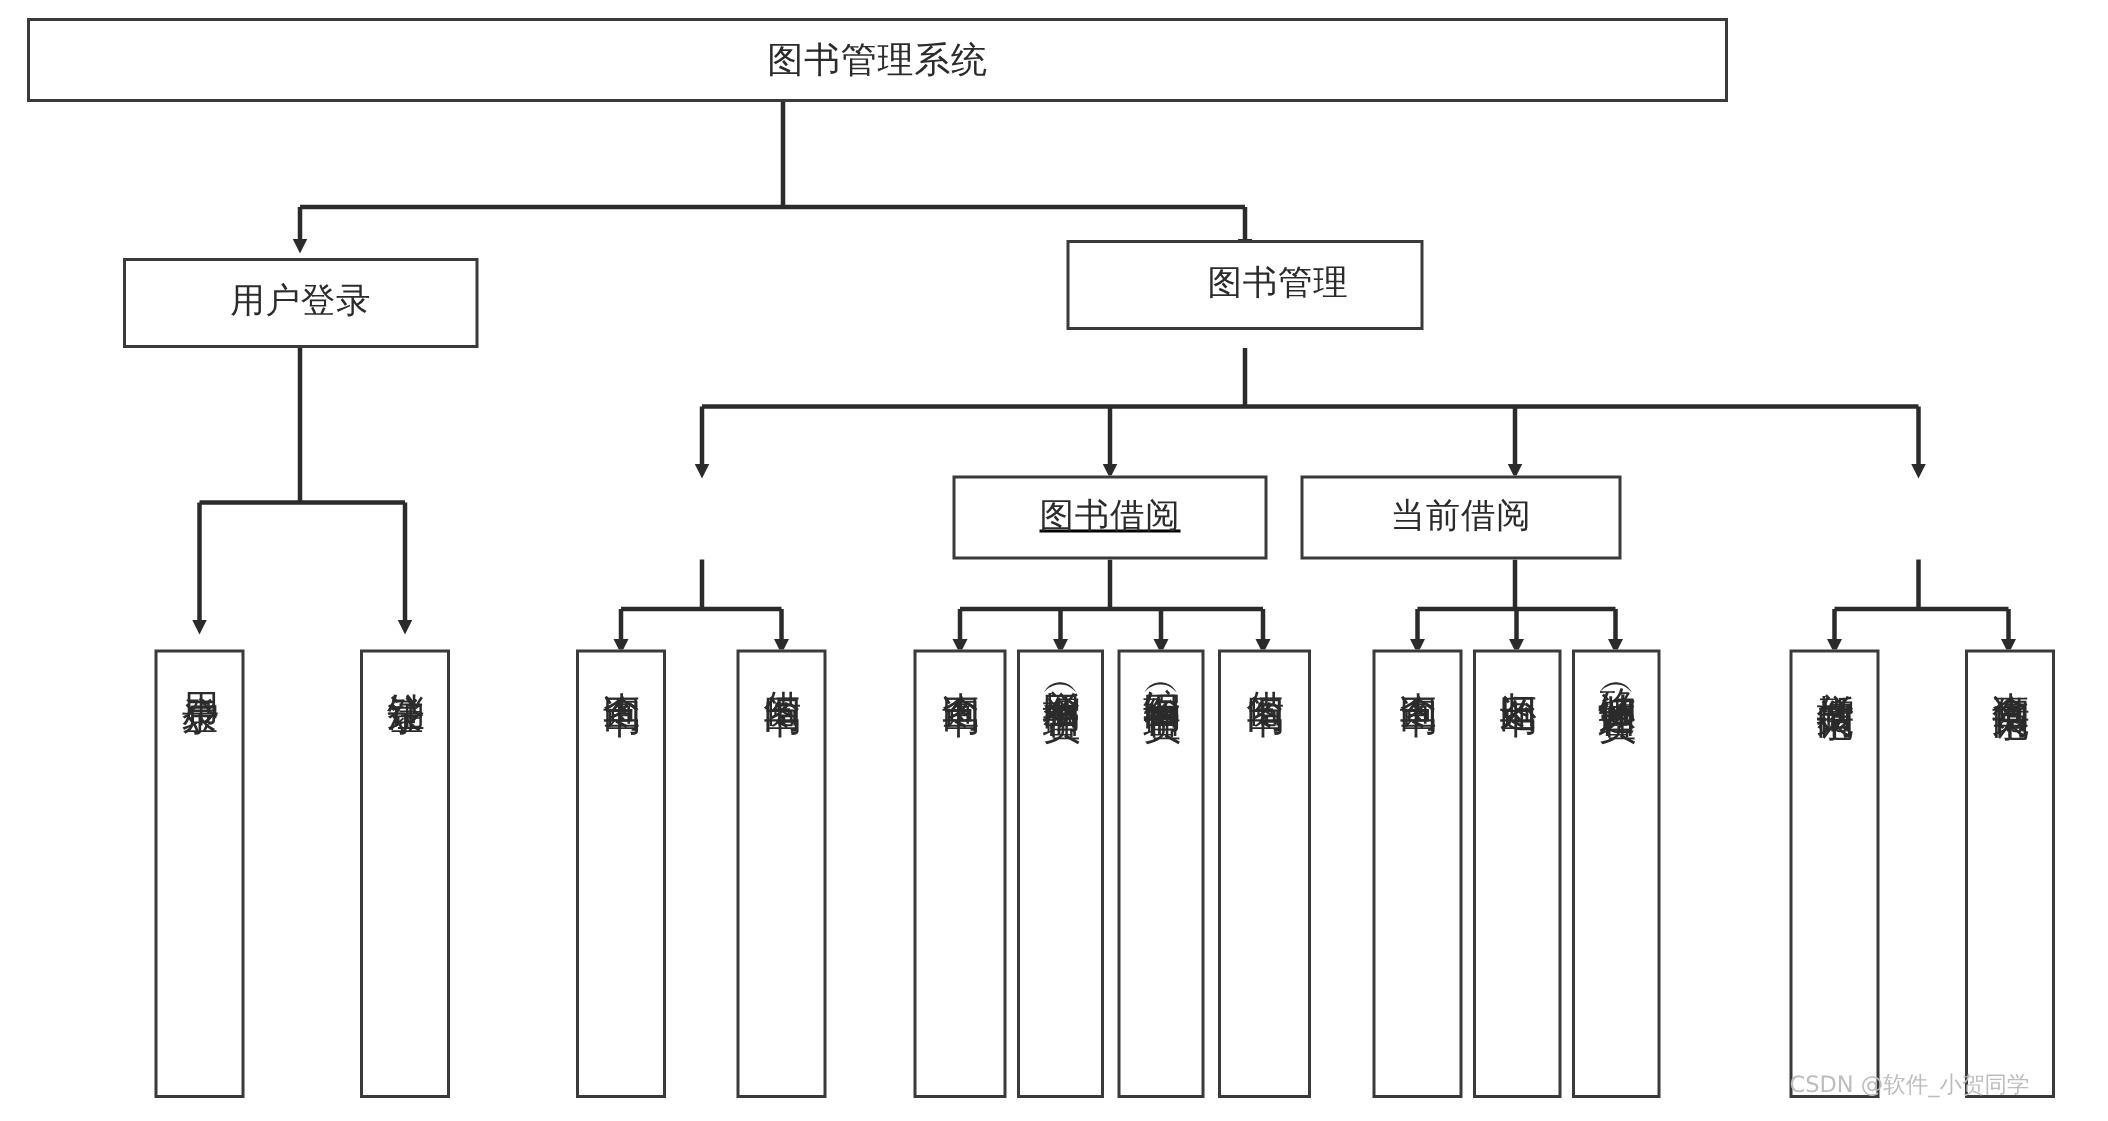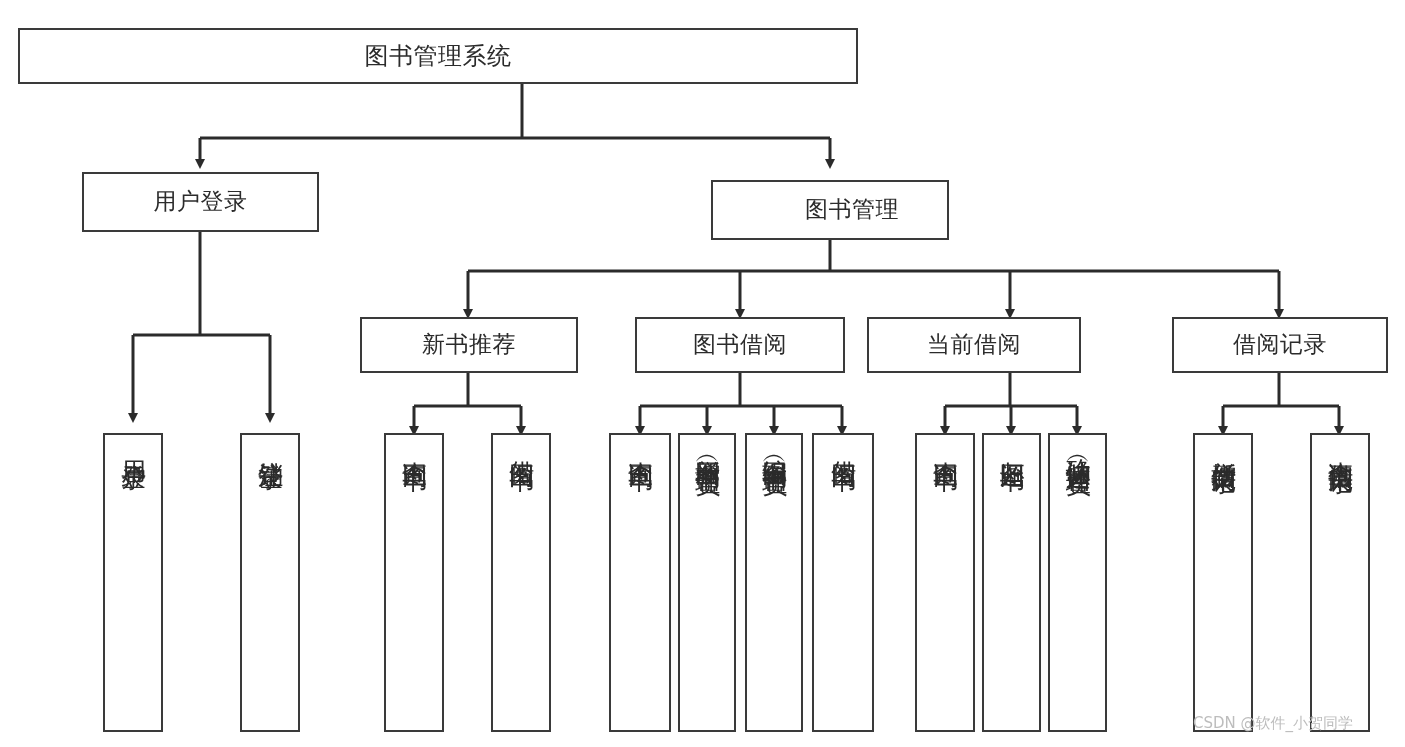--- a/index.html
+++ b/index.html
@@ -129,47 +129,41 @@
       <path d="M1011,406 L1011,427" marker-end="url(#arrow)"></path>
       <path d="M1077,406 L1077,427" marker-end="url(#arrow)"></path>
 
       <path d="M1279,373 L1279,406"></path>
       <path d="M1223,406 L1339,406"></path>
       <path d="M1223,406 L1223,427" marker-end="url(#arrow)"></path>
       <path d="M1339,406 L1339,427" marker-end="url(#arrow)"></path>
     </g>
   </svg>
 
-  <div class="node horiz root" style="left:18px; top:28px; width:840px; height:56px;text-align:right;">
+  <div class="node horiz root" style="left:18px; top:12px; width:1134px; height:56px;text-align:right;">
     <span class="node-label">图书管理系统</span>
   </div>
 
   <div class="node horiz" style="left:82px; top:172px; width:237px; height:60px;">
     <span class="node-label">用户登录</span>
   </div>
 
-  <div class="node horiz" style="left:711px; top:180px; width:238px; height:60px;padding-left:44px;">
+  <div class="node horiz" style="left:711px; top:160px; width:238px; height:60px;padding-left:44px;">
     <span class="node-label">图书管理</span>
   </div>
 
-  <div class="node horiz" style="left:360px; top:317px; width:218px; height:56px;">
-    <span class="node-label">新书推荐</span>
-  </div>
-
-  <div class="node horiz" style="left:635px; top:317px; width:210px; height:56px;">
+
+  <div class="node horiz" style="left:635px; top:317px; width:210px; height:56px;text-decoration:underline;">
     <span class="node-label">图书借阅</span>
   </div>
 
   <div class="node horiz" style="left:867px; top:317px; width:214px; height:56px;">
     <span class="node-label">当前借阅</span>
   </div>
 
-  <div class="node horiz" style="left:1172px; top:317px; width:216px; height:56px;">
-    <span class="node-label">借阅记录</span>
-  </div>
 
   <div class="node vert" style="left:103px; top:433px; width:60px; height:299px;">
     <span class="node-label">用户登录</span>
   </div>
 
   <div class="node vert" style="left:240px; top:433px; width:60px; height:299px;">
     <span class="node-label">注销登录</span>
   </div>
 
   <div class="node vert" style="left:384px; top:433px; width:60px; height:299px;">

